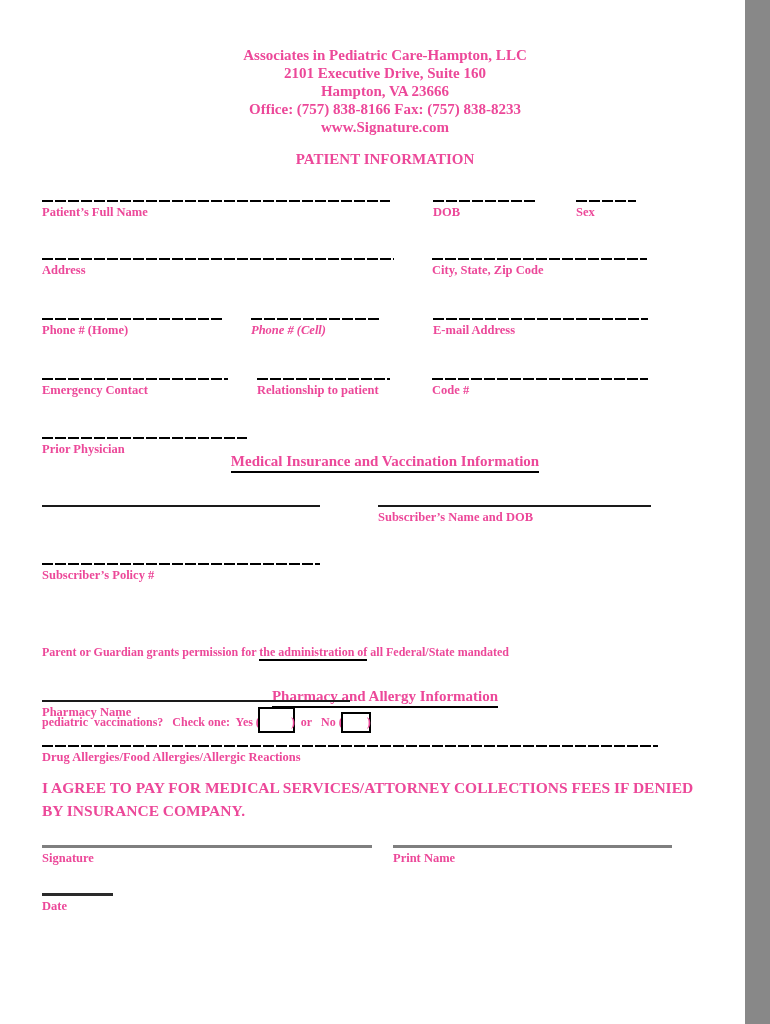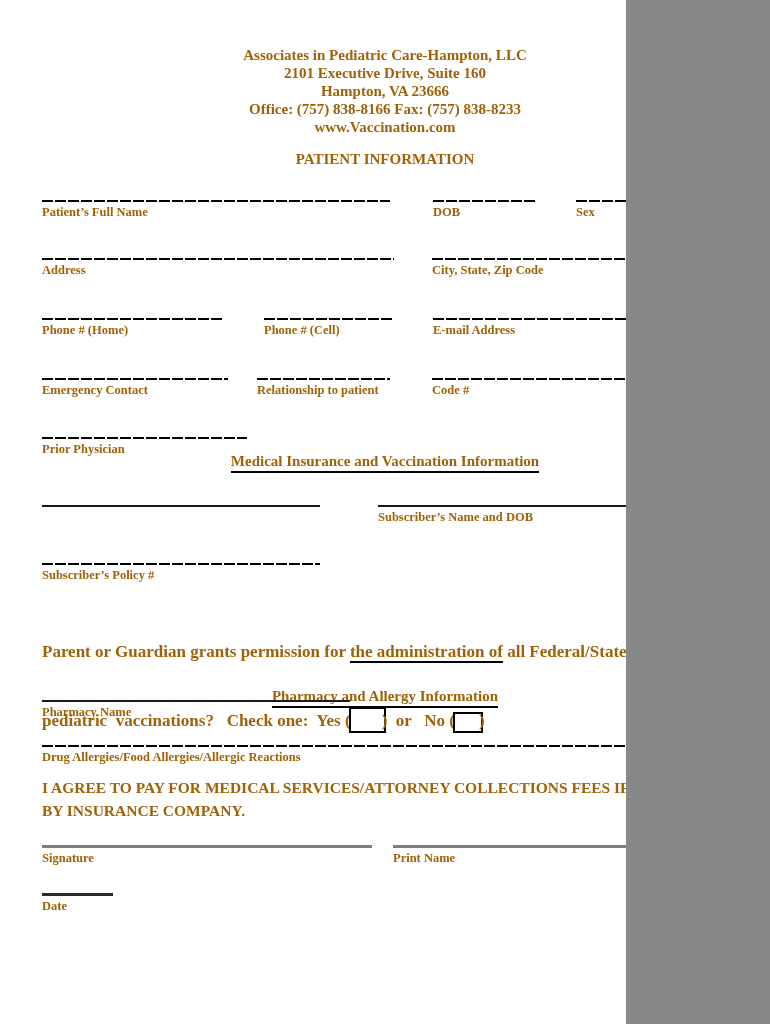--- a/index.html
+++ b/index.html
@@ -1,22 +1,22 @@
 <!DOCTYPE html>
 <html><head>
 <meta charset="utf-8">
 <style>
   html, body { margin: 0; padding: 0; background: #888; }
   .page {
     position: relative;
-    width: 626px;
+    width: 745px;
     height: 1024px;
     background: #ffffff;
     font-family: "Liberation Serif", "DejaVu Serif", serif;
-    color: #a16207;
+    color: #ec4899;
     font-weight: 700;
     overflow: hidden;
   }
   .header {
     position: absolute;
     left: 0; top: 46px;
     width: 770px;
     text-align: center;
     font-size: 15px;
     line-height: 18px;
@@ -49,21 +49,21 @@
   .gray  { background: #7f7f7f; height: 3px; }
   .dark  { background: #2a2a2a; height: 3px; }
   .field-label {
     font-size: 12.5px;
     margin-top: 3px;
     white-space: nowrap;
   }
   .para {
     position: absolute;
     left: 42px;
-    font-size: 17px;
+    font-size: 12px;
     line-height: 22px;
     white-space: pre;
   }
   .para .u { border-bottom: 2px solid #000; }
   .chk {
     display: inline-block;
     border: 2.5px solid #000;
     background: #fff;
     vertical-align: -7px;
   }
@@ -80,21 +80,21 @@
 </head>
 <body>
 
 <div class="page">
 
   <div class="header">
     <div>Associates in Pediatric Care-Hampton, LLC</div>
     <div>2101 Executive Drive, Suite 160</div>
     <div>Hampton, VA 23666</div>
     <div>Office: (757) 838-8166   Fax: (757) 838-8233</div>
-    <div>www.Vaccination.com</div>
+    <div>www.Signature.com</div>
   </div>
 
   <div class="doc-title">PATIENT INFORMATION</div>
 
   <div class="field" style="left:42px; top:200px; width:348px;">
     <div class="blank-line dashed"></div>
     <div class="field-label">Patient’s Full Name</div>
   </div>
   <div class="field" style="left:433px; top:200px; width:104px;">
     <div class="blank-line dashed"></div>
@@ -111,21 +111,21 @@
   </div>
   <div class="field" style="left:432px; top:258px; width:215px;">
     <div class="blank-line dashed"></div>
     <div class="field-label">City, State, Zip Code</div>
   </div>
 
   <div class="field" style="left:42px; top:318px; width:181px;">
     <div class="blank-line dashed"></div>
     <div class="field-label">Phone # (Home)</div>
   </div>
-  <div class="field" style="left:264px; top:318px; width:130px;">
+  <div class="field" style="left:251px; top:318px; width:130px;font-style:italic;">
     <div class="blank-line dashed"></div>
     <div class="field-label">Phone # (Cell)</div>
   </div>
   <div class="field" style="left:433px; top:318px; width:215px;">
     <div class="blank-line dashed"></div>
     <div class="field-label">E-mail Address</div>
   </div>
 
   <div class="field" style="left:42px; top:378px; width:186px;">
     <div class="blank-line dashed"></div>

